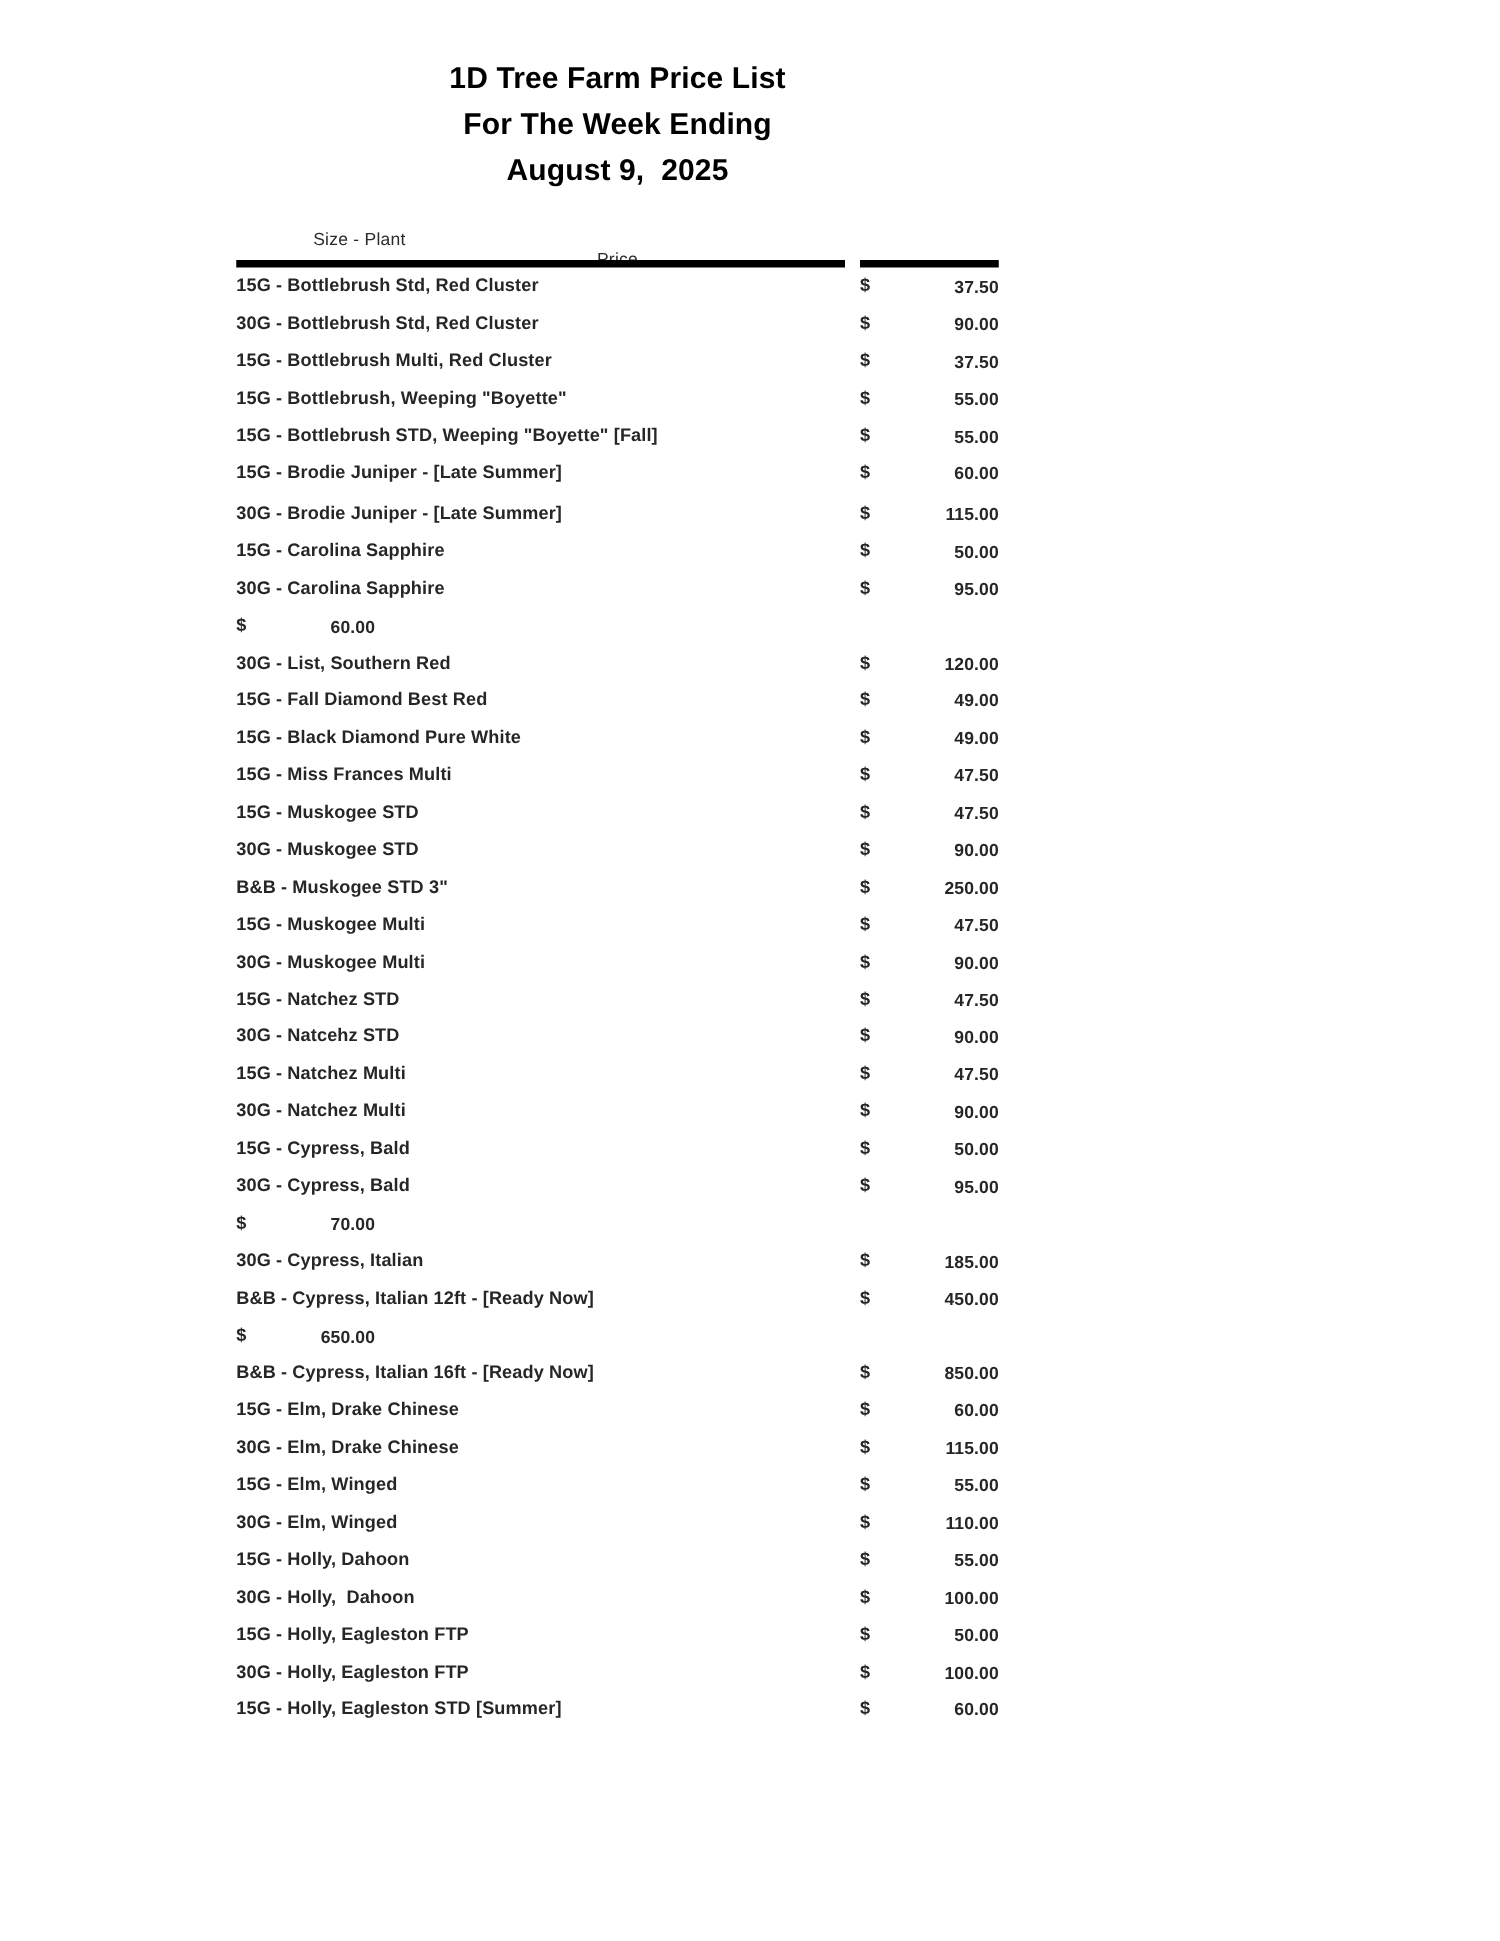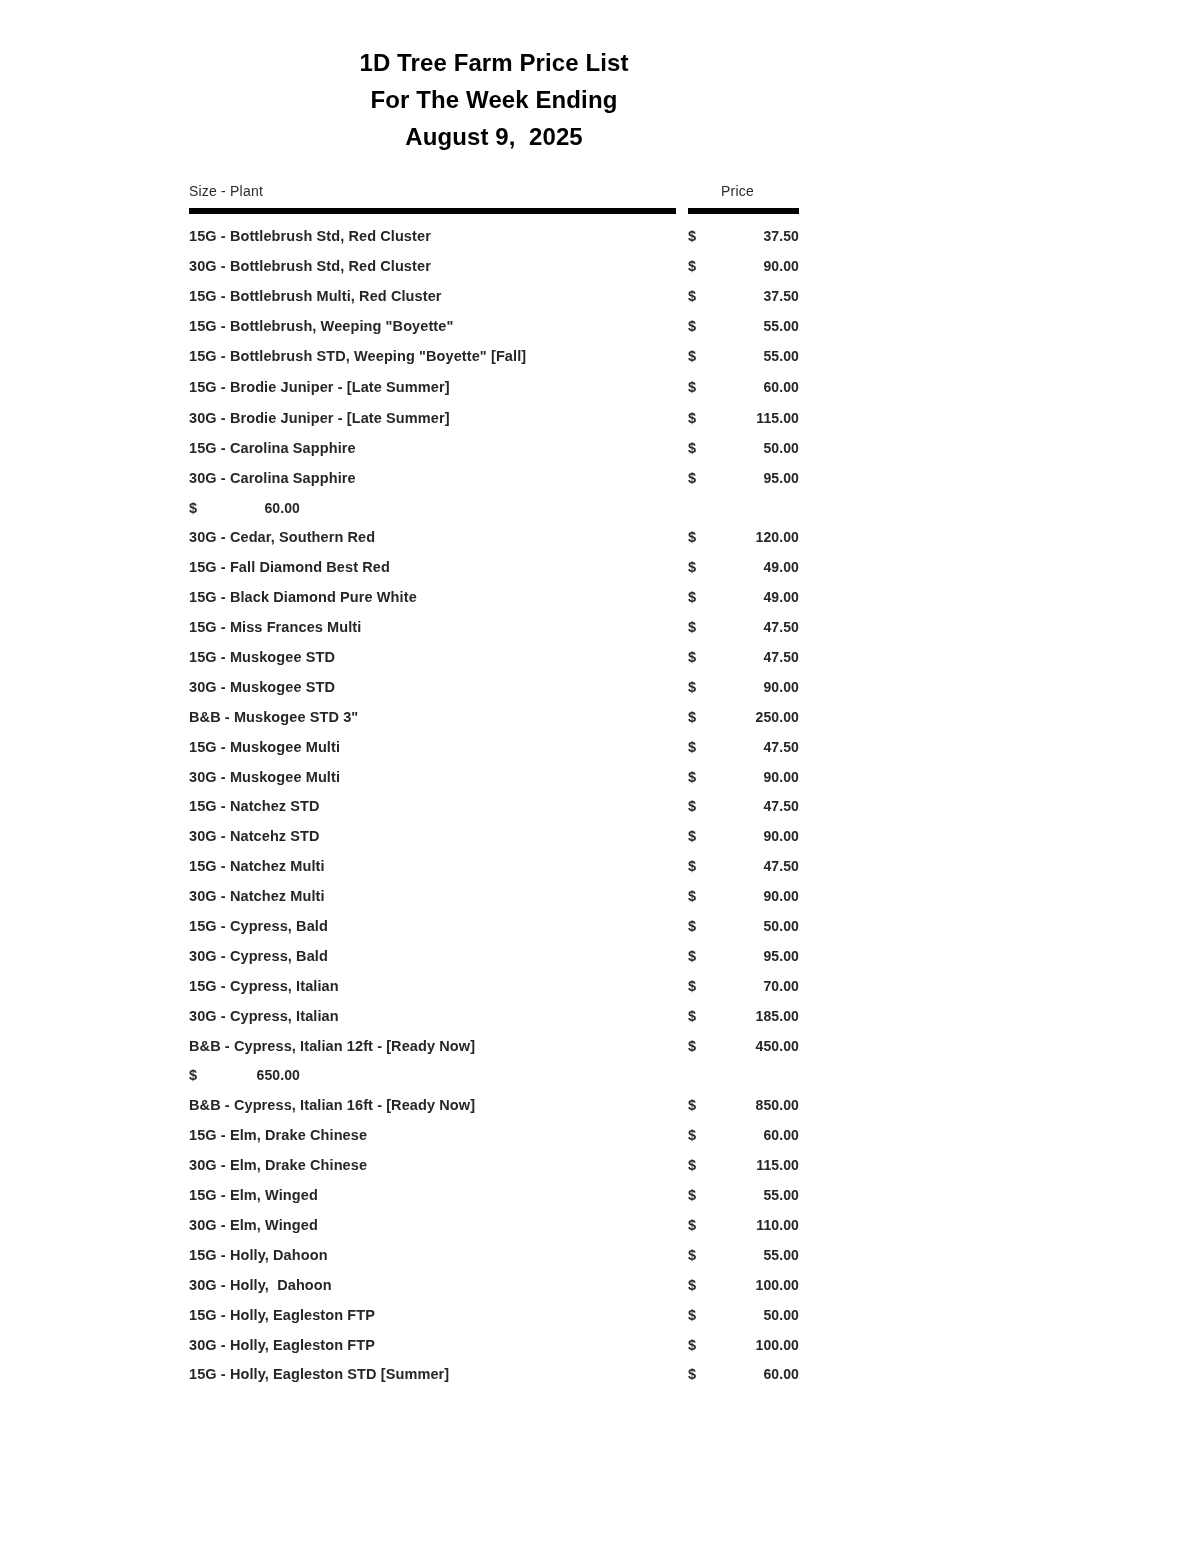--- a/index.html
+++ b/index.html
@@ -38,22 +38,23 @@
 
   
   .table-wrap {
     margin: 0 auto;
     width: 610px;           
     padding-top: 28px;
   }
 
   .col-head-row {
     display: flex;
-    align-items: flex-start;
+    align-items: center;
     height: 22px;
+    flex-direction: column;
   }
   .col-head-plant {
     width: 487px;
     font-size: 14px;
     font-weight: normal;
     color: #2b2b2b;
     letter-spacing: 0.2px;
   }
   .col-head-price {
     width: 123px;
@@ -83,21 +84,21 @@
     height: 6px;
     background: #000000;
   }
 
   .rows {
     display: block;
   }
 
   .row {
     display: flex;
-    align-items: center;
+    align-items: flex-start;
     height: 29.9px;
   }
   
   .row.gap-before {
     height: 32.5px;
   }
 
   .cell-plant {
     width: 499px;
     font-size: 14.5px;
@@ -191,21 +192,21 @@
         <div class="row">
           <div class="cell-plant">30G - Carolina Sapphire</div>
           <div class="cell-currency">$</div>
           <div class="cell-amount">95.00</div>
         </div>
         <div class="row">
           <div class="cell-currency">$</div>
           <div class="cell-amount">60.00</div>
         </div>
         <div class="row">
-          <div class="cell-plant">30G - Cedar, Southern Red</div>
+          <div class="cell-plant">30G - List, Southern Red</div>
           <div class="cell-currency">$</div>
           <div class="cell-amount">120.00</div>
         </div>
         <div class="row">
           <div class="cell-plant">15G - Fall Diamond Best Red</div>
           <div class="cell-currency">$</div>
           <div class="cell-amount">49.00</div>
         </div>
         <div class="row">
           <div class="cell-plant">15G - Black Diamond Pure White</div>
@@ -266,21 +267,20 @@
           <div class="cell-plant">15G - Cypress, Bald</div>
           <div class="cell-currency">$</div>
           <div class="cell-amount">50.00</div>
         </div>
         <div class="row">
           <div class="cell-plant">30G - Cypress, Bald</div>
           <div class="cell-currency">$</div>
           <div class="cell-amount">95.00</div>
         </div>
         <div class="row">
-          <div class="cell-plant">15G - Cypress, Italian</div>
           <div class="cell-currency">$</div>
           <div class="cell-amount">70.00</div>
         </div>
         <div class="row">
           <div class="cell-plant">30G - Cypress, Italian</div>
           <div class="cell-currency">$</div>
           <div class="cell-amount">185.00</div>
         </div>
         <div class="row">
           <div class="cell-plant">B&amp;B - Cypress, Italian 12ft - [Ready Now]</div>

